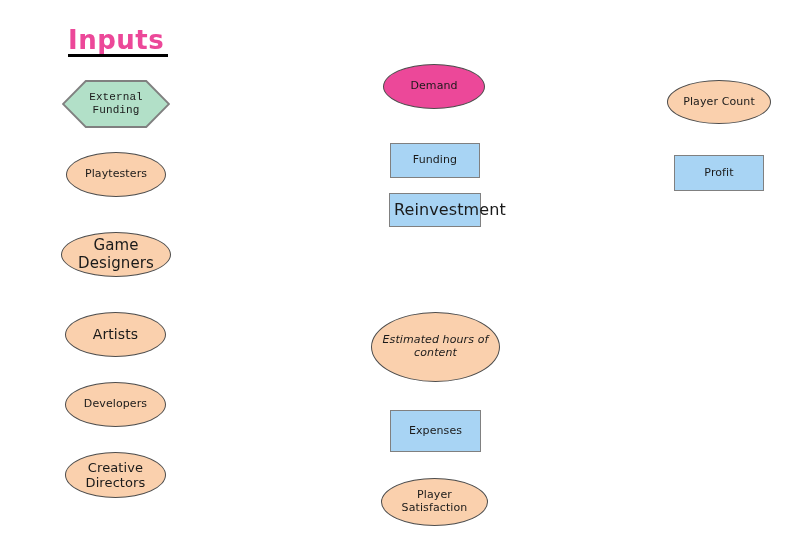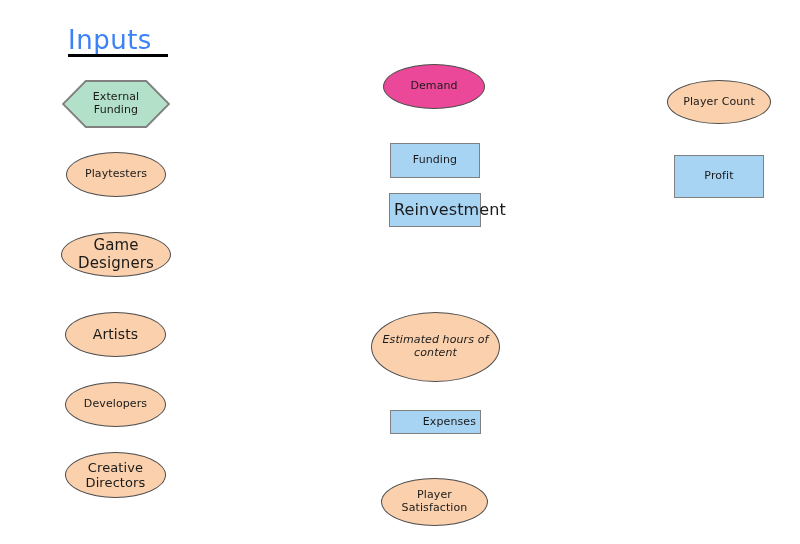--- a/index.html
+++ b/index.html
@@ -47,37 +47,38 @@
   }
   
   .shape-rect {
     border: 1.9px solid #808080;
     background: #a8d4f4;
   }
   
   .shape-hexagon {
     background: transparent;
     border: none;
+    font-family: Liberation Mono, monospace;
   }
   .shape-hexagon svg {
     position: absolute;
     left: 0;
     top: 0;
     width: 100%;
     height: 100%;
   }
   .shape-hexagon .label {
     position: relative;
     z-index: 2;
   }
   .title {
     position: absolute;
-    color: #3b82f6;
+    color: #ec4899;
     font-family: "DejaVu Sans", sans-serif;
-    font-weight: normal;
+    font-weight: bold;
     letter-spacing: 0.5px;
     white-space: nowrap;
   }
   .title-underline {
     position: absolute;
     background: #000000;
   }
 </style>
 </head>
 <body style="background: rgb(255, 255, 255);">
@@ -114,26 +115,26 @@
     <div class="node shape-rect" style="left: 390px; top: 143px; width: 90px; height: 35px; font-size: 11px; color: rgb(26, 26, 26); background: rgb(168, 212, 244); border-color: rgb(128, 128, 128);">
       <span class="label">Funding</span>
     </div>
     <div class="node shape-rect" style="left: 389px; top: 193px; width: 92px; height: 34px; font-size: 16px; color: rgb(26, 26, 26); background: rgb(168, 212, 244); border-color: rgb(128, 128, 128);">
       <span class="label">Reinvestment</span>
     </div>
     <div class="node shape-ellipse" style="left: 371px; top: 312px; width: 129px; height: 70px; font-size: 11px; color: rgb(26, 26, 26); background: rgb(250, 208, 173); border-color: rgb(77, 77, 77); font-style: italic;">
       <span class="label">Estimated hours of
 content</span>
     </div>
-    <div class="node shape-rect" style="left: 390px; top: 410px; width: 91px; height: 24px; font-size: 11px; color: rgb(26, 26, 26); background: rgb(168, 212, 244); border-color: rgb(128, 128, 128); text-align: right;">
+    <div class="node shape-rect" style="left: 390px; top: 410px; width: 91px; height: 42px; font-size: 11px; color: rgb(26, 26, 26); background: rgb(168, 212, 244); border-color: rgb(128, 128, 128);">
       <span class="label">Expenses</span>
     </div>
     <div class="node shape-ellipse" style="left: 381px; top: 478px; width: 107px; height: 48px; font-size: 11px; color: rgb(26, 26, 26); background: rgb(250, 208, 173); border-color: rgb(77, 77, 77);">
       <span class="label">Player
 Satisfaction</span>
     </div>
     <div class="node shape-ellipse" style="left: 667px; top: 80px; width: 104px; height: 44px; font-size: 11px; color: rgb(26, 26, 26); background: rgb(250, 208, 173); border-color: rgb(77, 77, 77);">
       <span class="label">Player Count</span>
     </div>
-    <div class="node shape-rect" style="left: 674px; top: 155px; width: 90px; height: 43px; font-size: 11px; color: rgb(26, 26, 26); background: rgb(168, 212, 244); border-color: rgb(128, 128, 128);">
+    <div class="node shape-rect" style="left: 674px; top: 155px; width: 90px; height: 36px; font-size: 11px; color: rgb(26, 26, 26); background: rgb(168, 212, 244); border-color: rgb(128, 128, 128);">
       <span class="label">Profit</span>
     </div>
   </div>
 
 </body></html>

